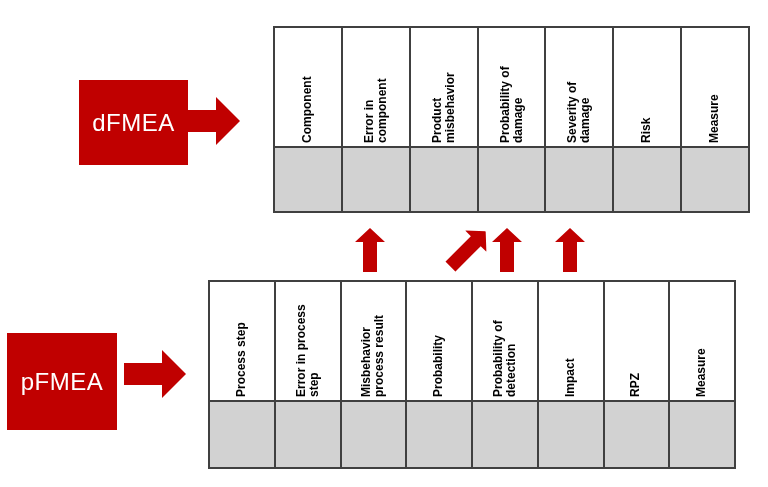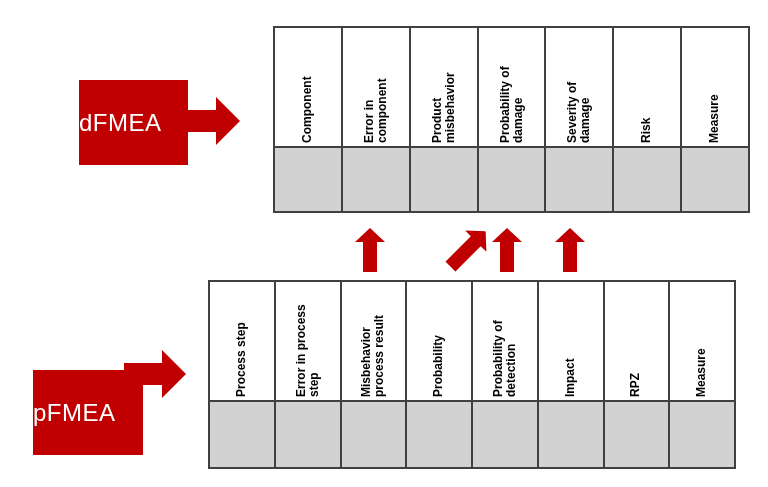--- a/index.html
+++ b/index.html
@@ -20,25 +20,25 @@
     position:absolute;left:50%;top:50%;width:112px;
     transform:translate(-50%,-50%) rotate(-90deg);
     white-space:pre;text-align:left;
     font-weight:bold;font-size:12px;line-height:1.12;color:#000000;
   }
   #dfmea-table{left:273px;top:26px;width:477px;height:187px;}
   #pfmea-table{left:208px;top:280px;width:528px;height:189px;}
   
   .fmea-box{
     position:absolute;background:#C00000;color:#ffffff;
-    display:flex;align-items:center;justify-content:flex-start;
+    display:flex;align-items:center;justify-content:center;
     font-size:24px;letter-spacing:0.5px;
   }
   #dfmea-box{left:79px;top:80px;width:109px;height:85px;}
-  #pfmea-box{left:33px;top:333px;width:110px;height:85px;margin-top:37px;}
+  #pfmea-box{left:7px;top:333px;width:110px;height:97px;}
   
   .arr{position:absolute;display:block;}
   #dfmea-arrow{left:186px;top:97px;}
   #pfmea-arrow{left:124px;top:350px;}
   #up-arrow-1{left:355px;top:228px;}
   #up-arrow-2{left:492px;top:228px;}
   #up-arrow-3{left:555px;top:228px;}
   #diag-arrow{left:453px;top:224px;transform:rotate(45deg);}
   .arr svg{display:block;}
 </style>

